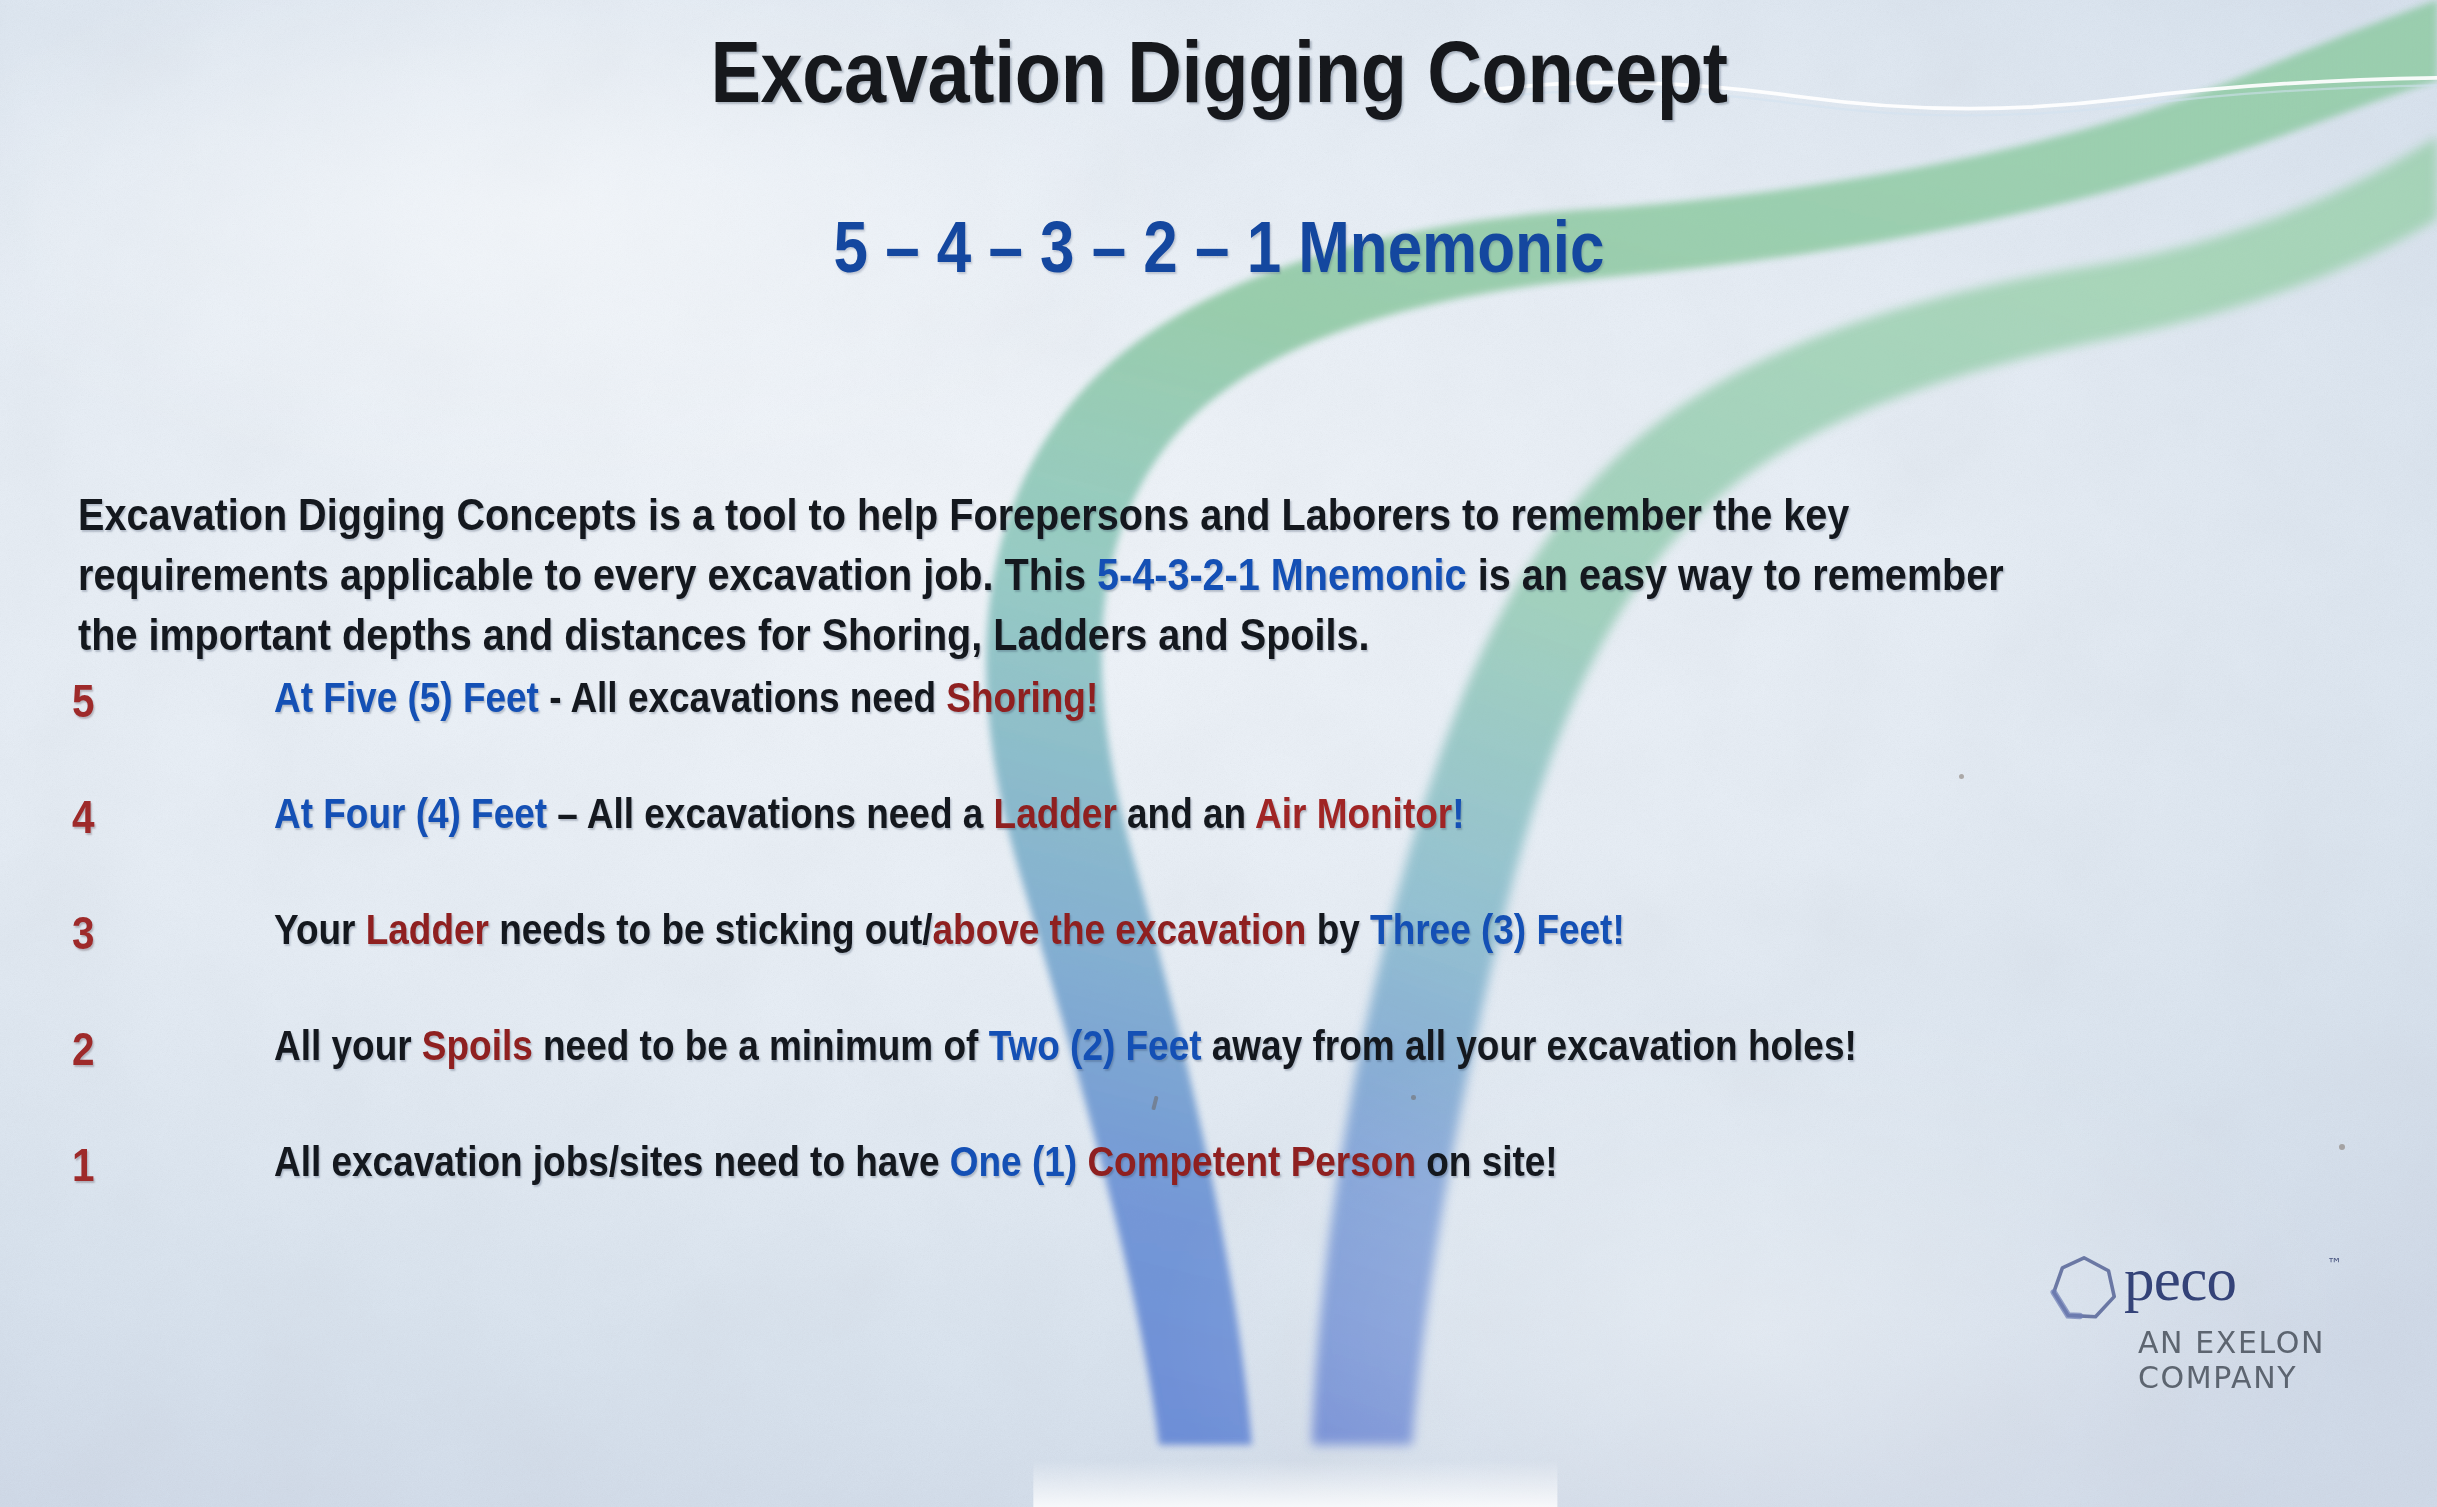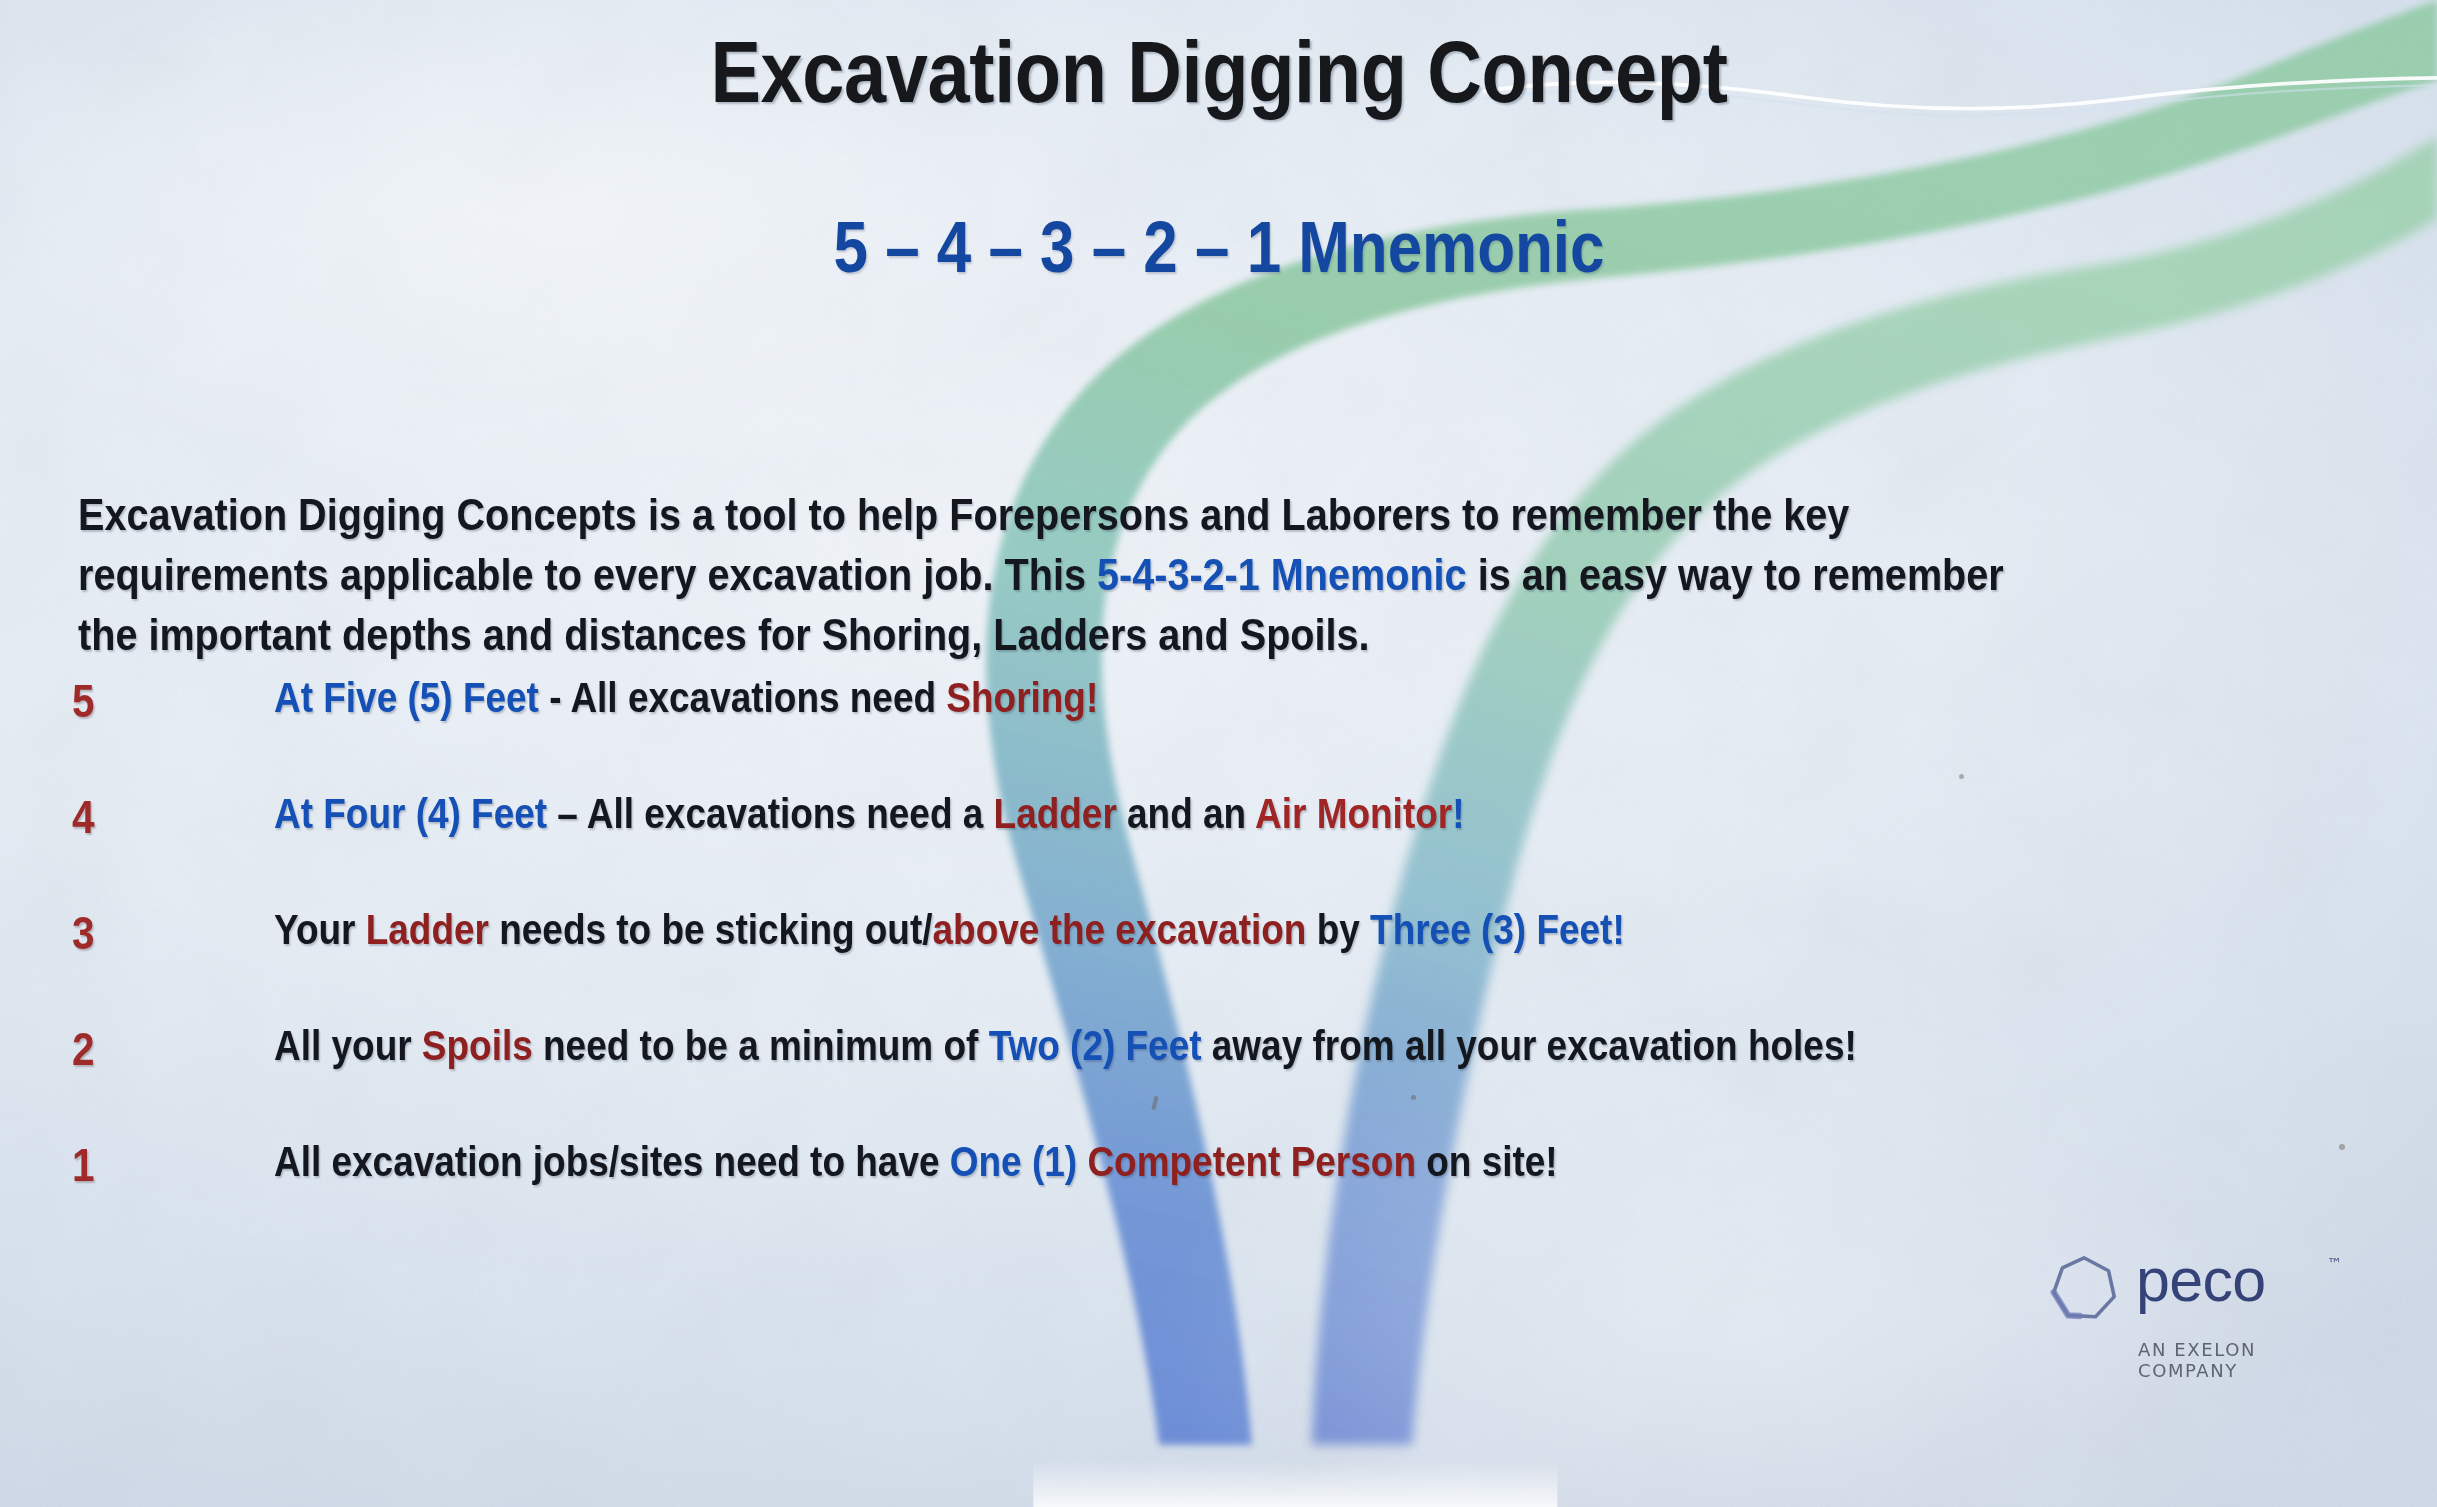--- a/index.html
+++ b/index.html
@@ -153,47 +153,46 @@
   .peco-mark {
     position: absolute;
     left: 0;
     top: 9px;
     width: 72px;
     height: 72px;
     opacity: 0.82;
   }
   .peco-word {
     position: absolute;
-    left: 88px;
+    left: 76px;
     top: 1.5px;
     font-size: 61px;
     font-weight: normal;
     color: #27366f;
     letter-spacing: -0.7px;
-    font-family: Liberation Sans, sans-serif;
+    font-family: Liberation Serif, serif;
     opacity: 0.92;
   }
   .peco-tm {
     position: absolute;
     left: 279px;
     top: 12px;
     font-size: 15px;
     color: #4a5680;
     font-family: "DejaVu Sans", sans-serif;
   }
   .peco-sub {
     position: absolute;
     left: 90px;
     top: 82px;
-    font-size: 18px;
+    font-size: 30px;
     letter-spacing: 1.6px;
     color: #4d5560;
     font-family: "DejaVu Sans", sans-serif;
     opacity: 0.88;
-    margin-top: 14px;
   }
 
   
   .speck {
     position: absolute;
     background: #6b5a4e;
     border-radius: 50%;
     opacity: 0.45;
     pointer-events: none;
   }

